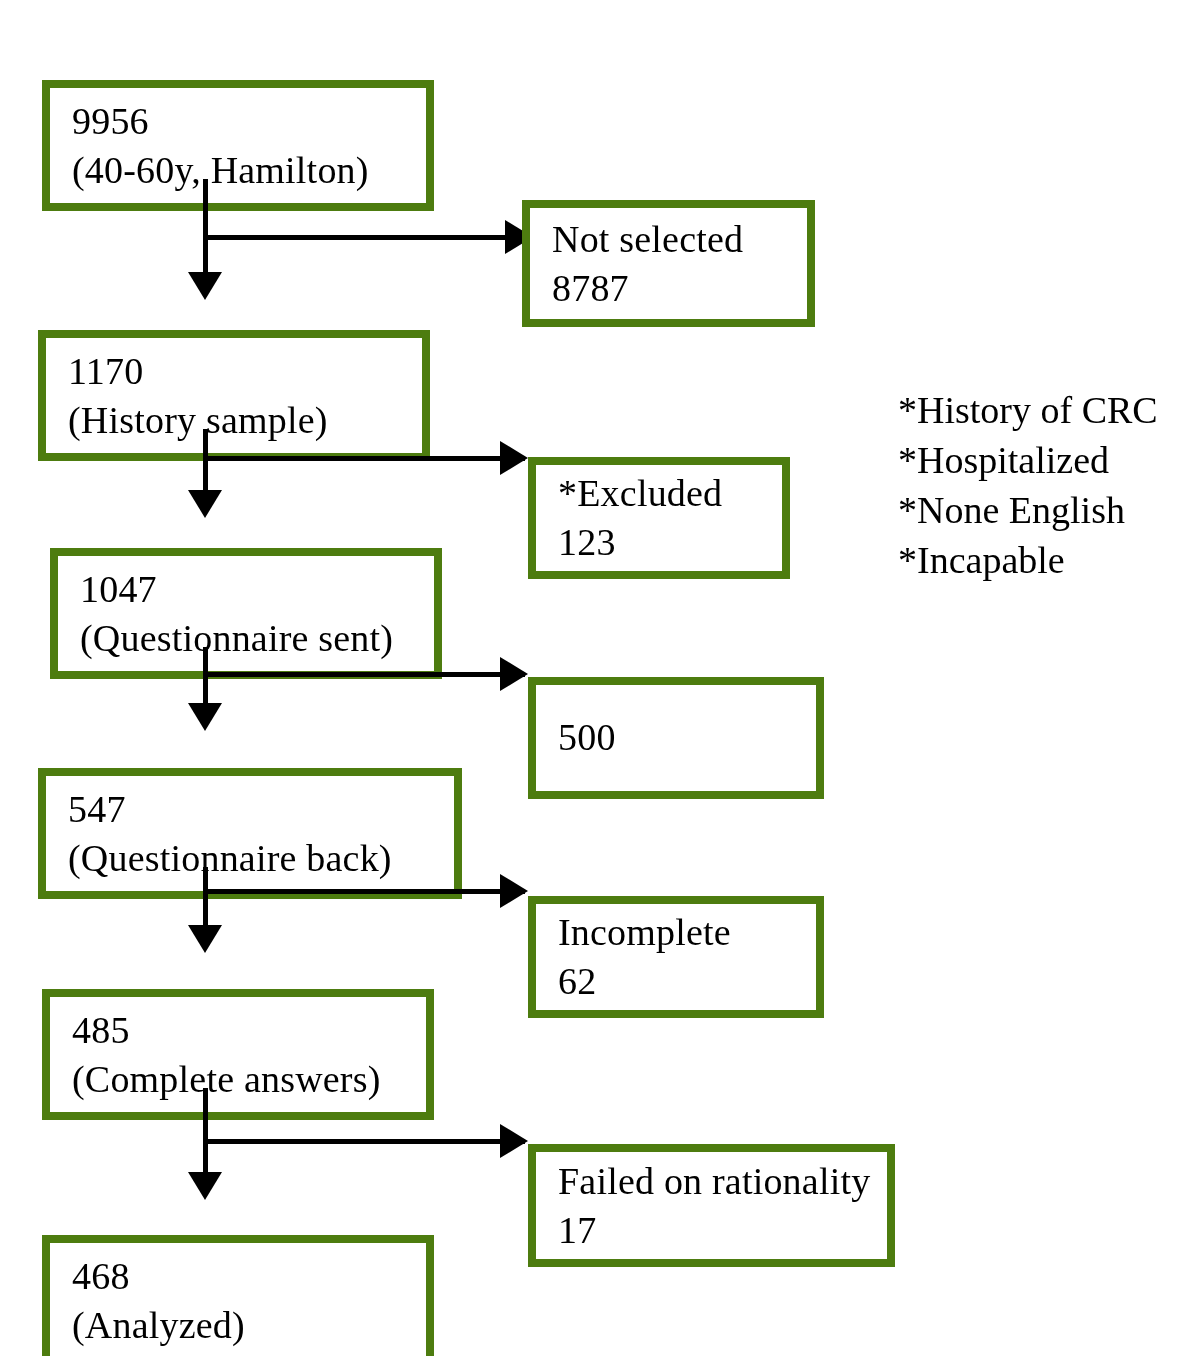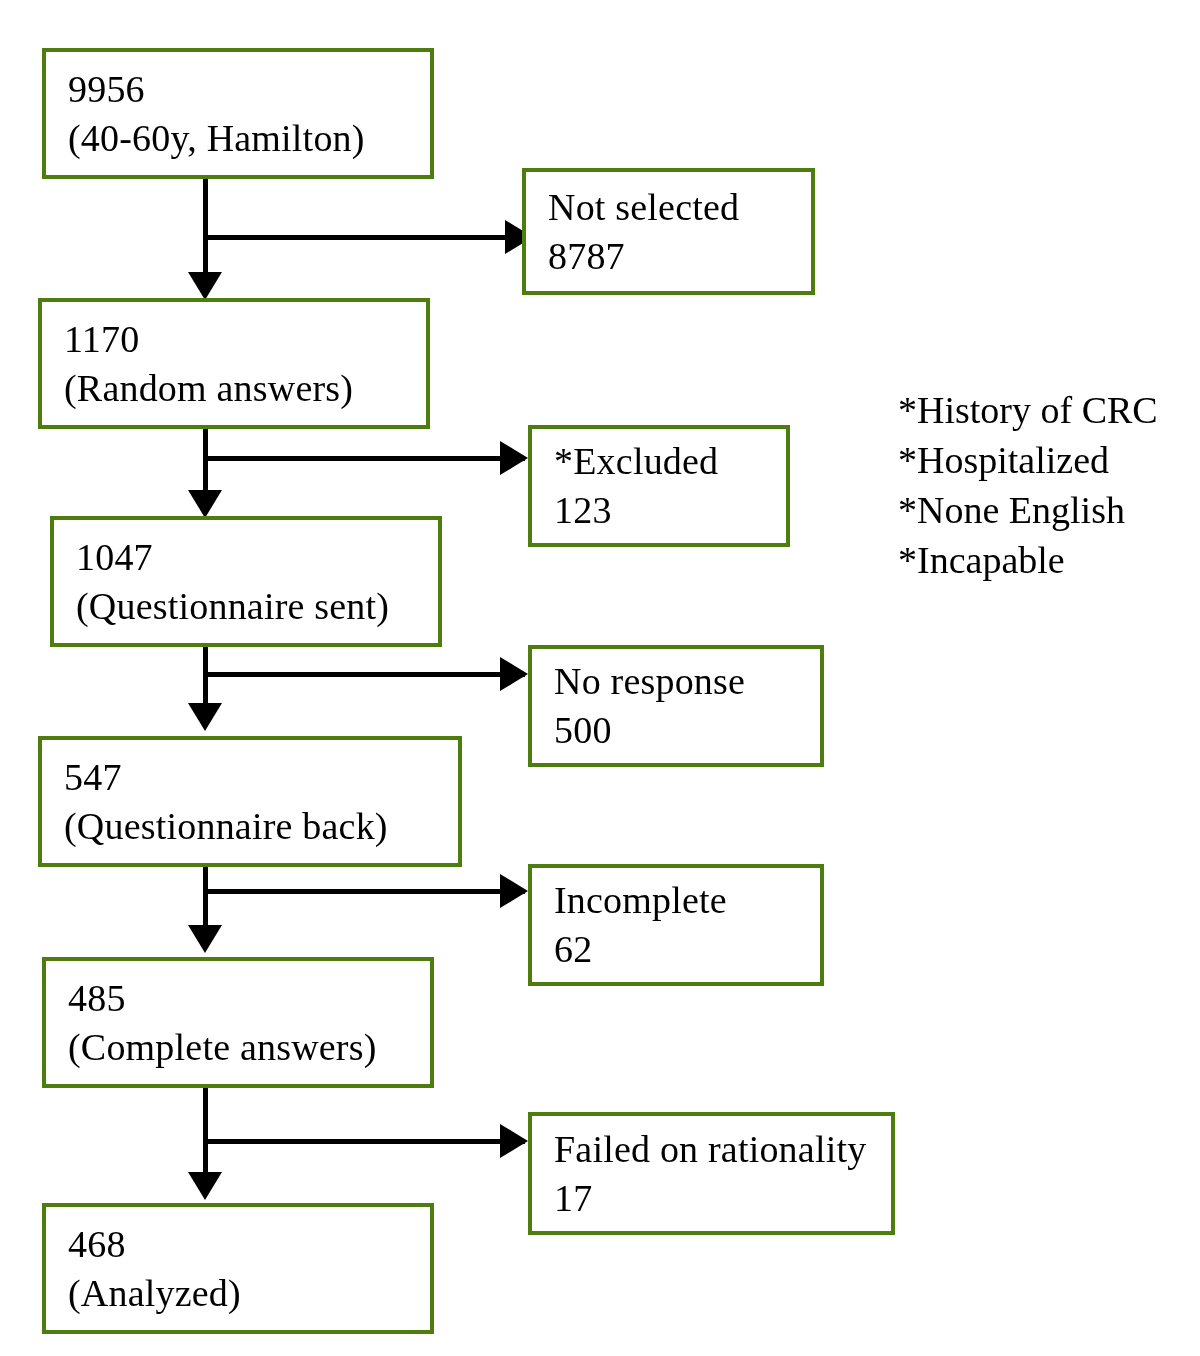--- a/index.html
+++ b/index.html
@@ -12,22 +12,23 @@
     width: 1200px;
     height: 1356px;
     background: #ffffff;
     font-family: "Liberation Serif", "DejaVu Serif", serif;
     color: #000000;
     overflow: hidden;
   }
   .box {
     position: absolute;
     box-sizing: border-box;
-    border: 4px solid #4d7c0f;
+    border: 8px solid #4d7c0f;
     background: #ffffff;
+    margin-top: 32px;
   }
   .box .lines {
     position: absolute;
     left: 22px;
     top: 50%;
     transform: translateY(-50%);
     line-height: 1.30;
     white-space: nowrap;
   }
   .box .ln {
@@ -87,21 +88,21 @@
   <div class="box" style="left:522px; top:168px; width:293px; height:127px;">
     <div class="lines">
       <span class="ln">Not selected</span>
       <span class="ln">8787</span>
     </div>
   </div>
 
   <div class="box" style="left:38px; top:298px; width:392px; height:131px;">
     <div class="lines">
       <span class="ln">1170</span>
-      <span class="ln">(Random answers)</span>
+      <span class="ln">(History sample)</span>
     </div>
   </div>
 
   <div class="conn vline" style="left:203px; top:429px; width:5px; height:65px;"></div>
   <div class="arrow-down" style="left:188px; top:490px;"></div>
   <div class="conn hline" style="left:203px; top:456px; width:322px; height:5px;"></div>
   <div class="arrow-right" style="left:500px; top:441px;"></div>
 
   <div class="box" style="left:528px; top:425px; width:262px; height:122px;">
     <div class="lines">
@@ -124,21 +125,20 @@
     </div>
   </div>
 
   <div class="conn vline" style="left:203px; top:647px; width:5px; height:61px;"></div>
   <div class="arrow-down" style="left:188px; top:703px;"></div>
   <div class="conn hline" style="left:203px; top:672px; width:322px; height:5px;"></div>
   <div class="arrow-right" style="left:500px; top:657px;"></div>
 
   <div class="box" style="left:528px; top:645px; width:296px; height:122px;">
     <div class="lines">
-      <span class="ln">No response</span>
       <span class="ln">500</span>
     </div>
   </div>
 
   <div class="box" style="left:38px; top:736px; width:424px; height:131px;">
     <div class="lines">
       <span class="ln">547</span>
       <span class="ln">(Questionnaire back)</span>
     </div>
   </div>

